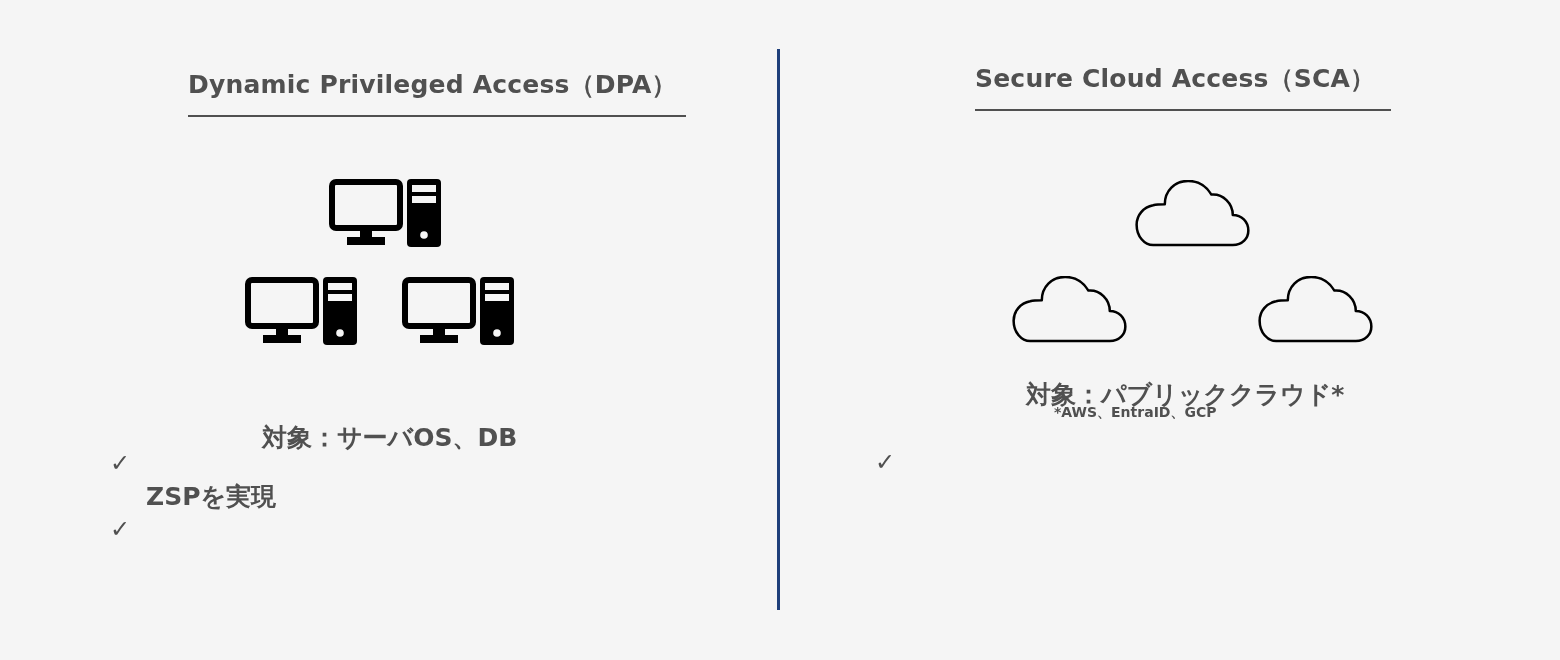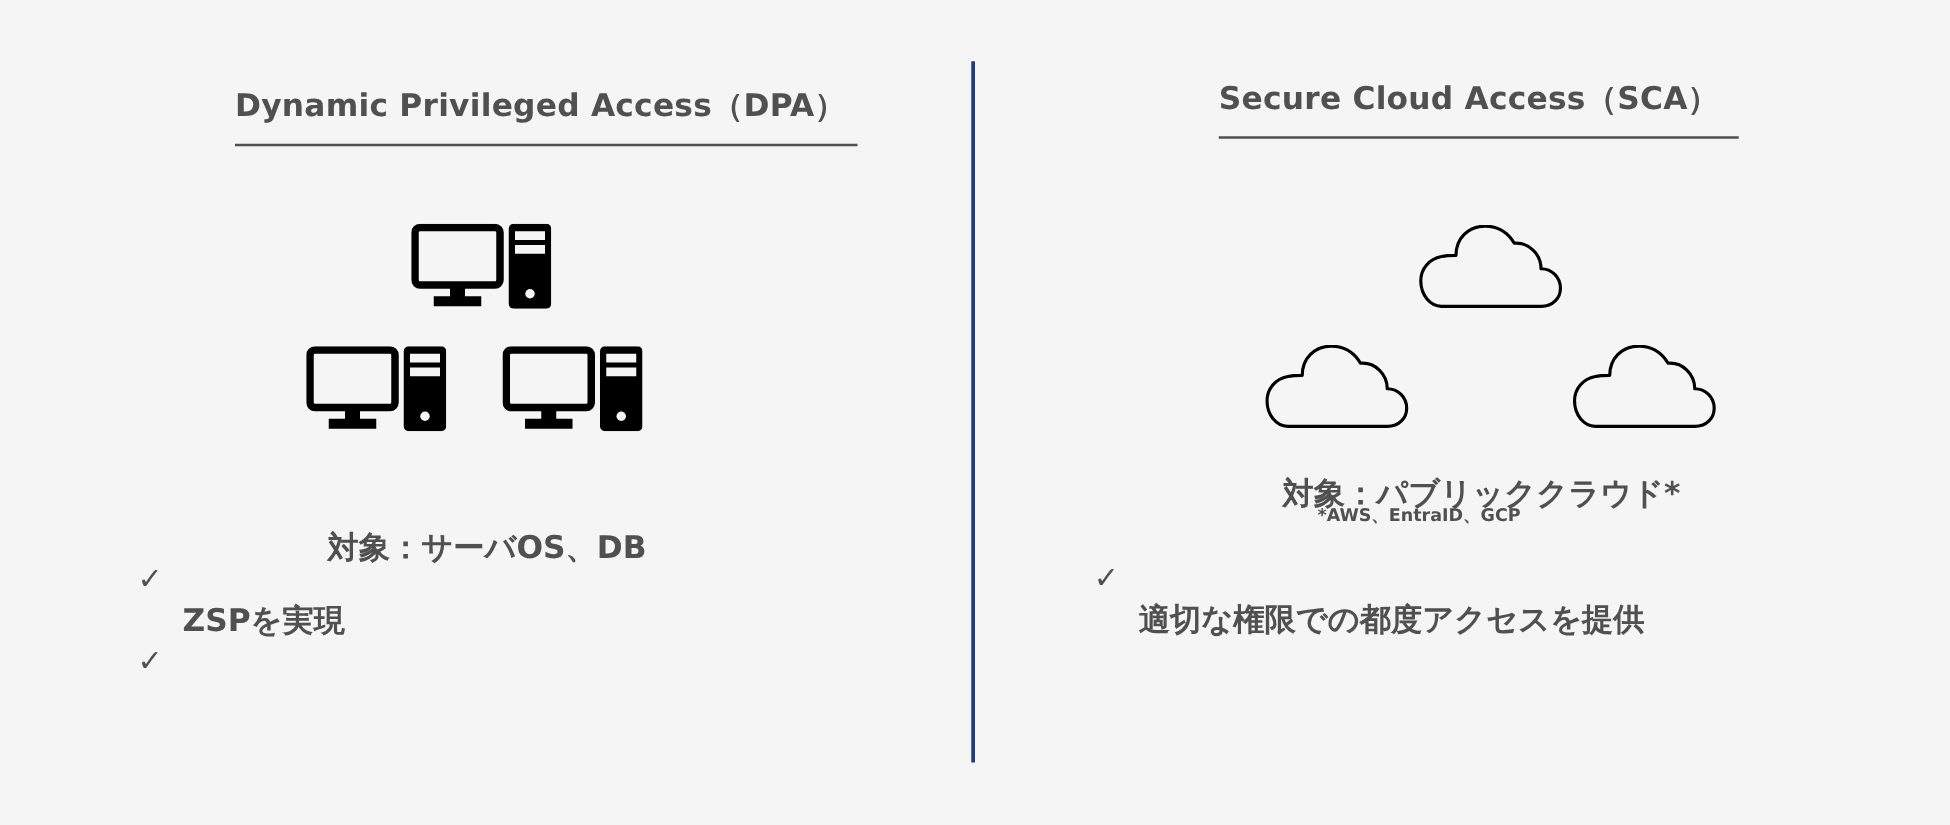--- a/index.html
+++ b/index.html
@@ -131,17 +131,16 @@
     </svg>
 
   <div id="sca-target" class="target">対象：パブリッククラウド*</div>
   <div class="footnote">*AWS、EntraID、GCP</div>
 
   <ul id="sca-bullets" class="bullets">
     <li>
       <span class="check">✓</span>
       <span>
         <br>
-        <span>適切な権限での都度アクセスを提供</span>
       </span>
     </li>
   </ul>
 </section>
 
 </body></html>

